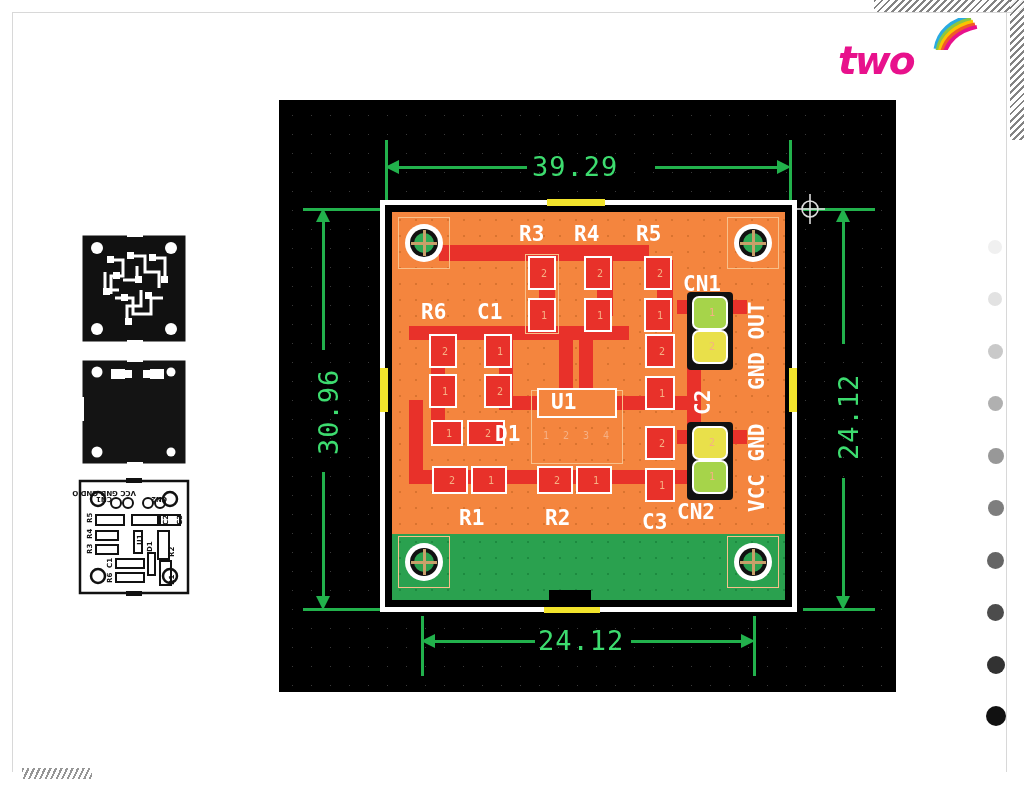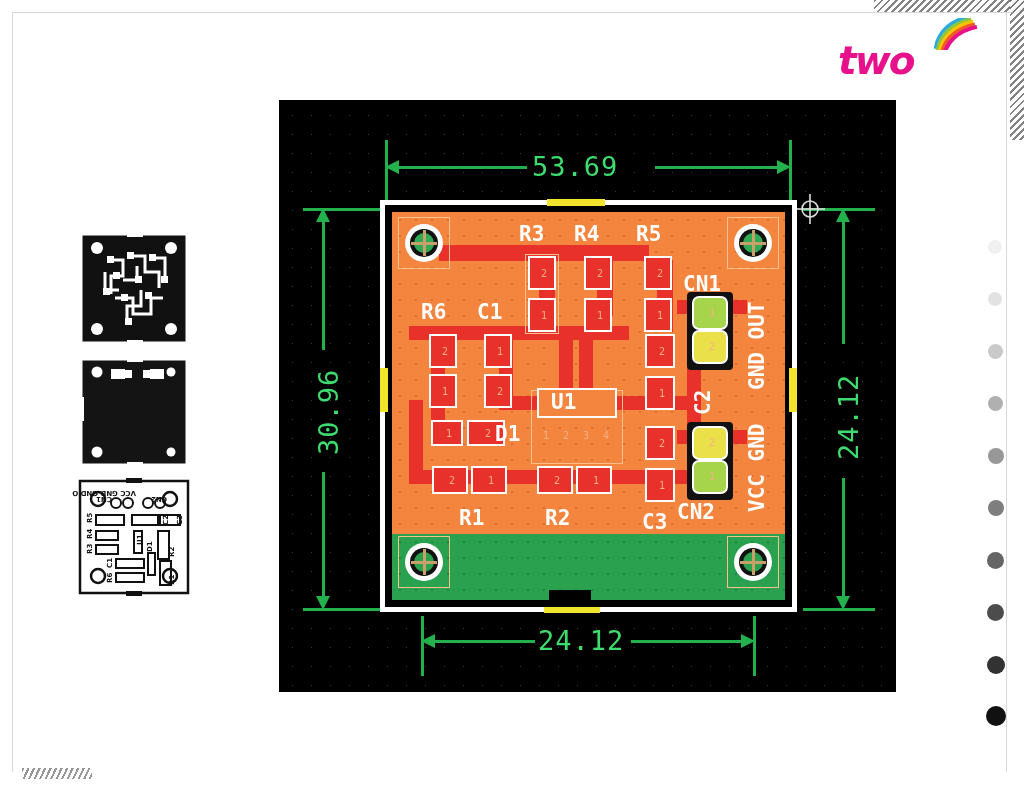--- a/index.html
+++ b/index.html
@@ -227,21 +227,21 @@
 
   <div id="pcb">
     <div id="griddots"></div>
 
     <div class="dimline" style="left:106px;top:40px;width:2.5px;height:104px;"></div>
     <div class="dimline" style="left:510px;top:40px;width:2.5px;height:104px;"></div>
     <div class="dimline" style="left:118px;top:66px;width:130px;height:2.5px;"></div>
     <div class="dimline" style="left:376px;top:66px;width:124px;height:2.5px;"></div>
     <div class="arrow left" style="left:106px;top:60px;"></div>
     <div class="arrow right" style="left:498px;top:60px;"></div>
-    <div class="dimtext" style="left:253px;top:51px;">53.69</div>
+    <div class="dimtext" style="left:253px;top:51px;">39.29</div>
 
     <div class="dimline" style="left:24px;top:108px;width:86px;height:2.5px;"></div>
     <div class="dimline" style="left:24px;top:508px;width:86px;height:2.5px;"></div>
     <div class="dimline" style="left:43px;top:120px;width:2.5px;height:130px;"></div>
     <div class="dimline" style="left:43px;top:372px;width:2.5px;height:126px;"></div>
     <div class="arrow up" style="left:37px;top:108px;"></div>
     <div class="arrow down" style="left:37px;top:496px;"></div>
     <div class="dimtext vert" style="left:34px;top:355px;">30.96</div>
 
     <div class="dimline" style="left:524px;top:108px;width:72px;height:2.5px;"></div>

